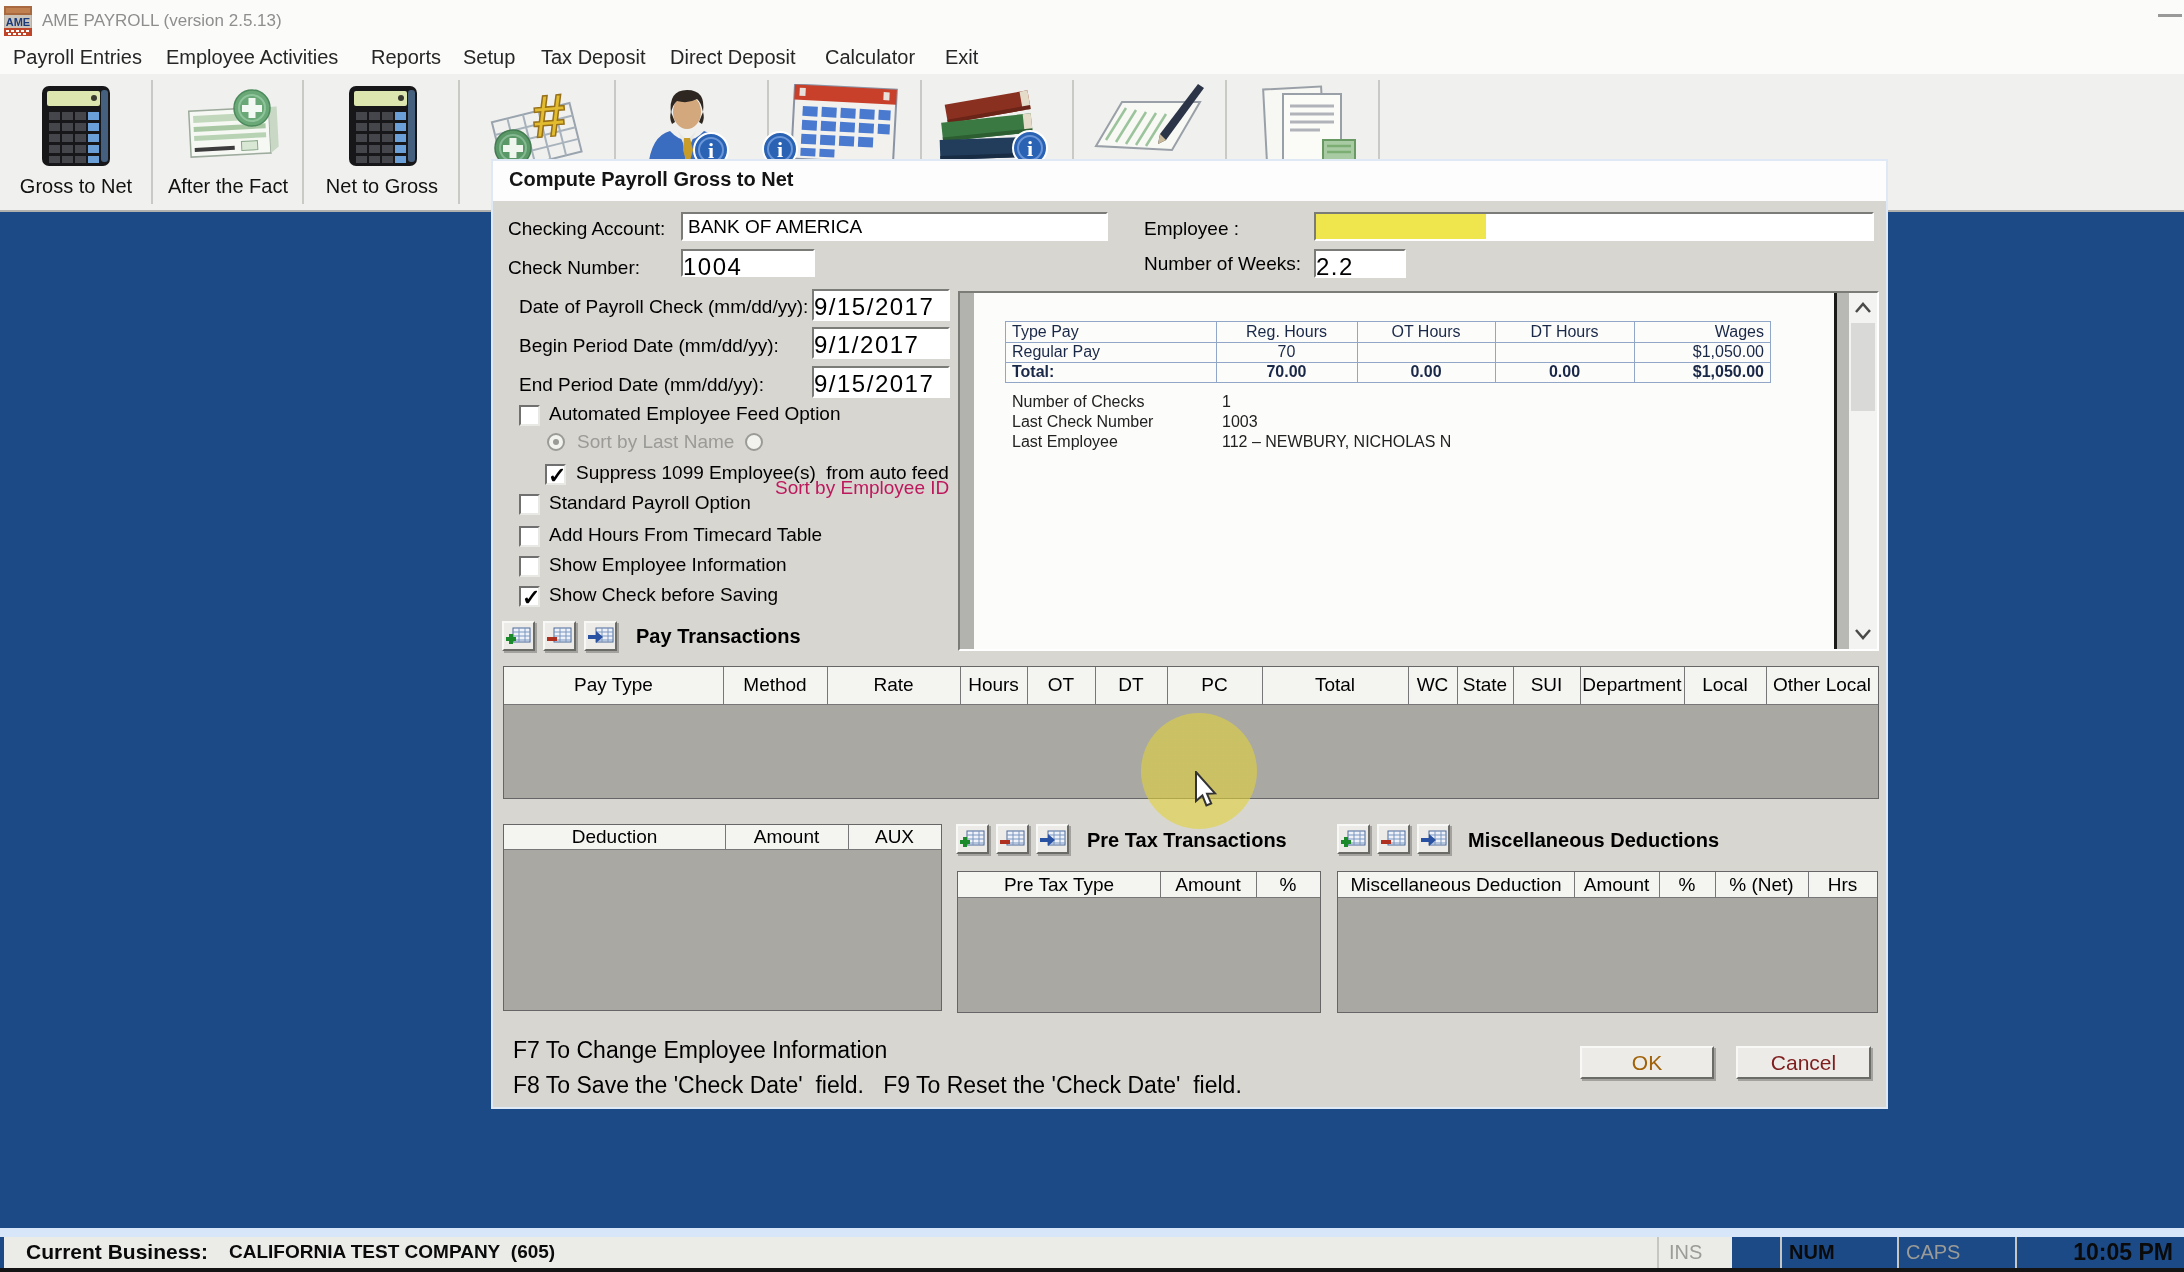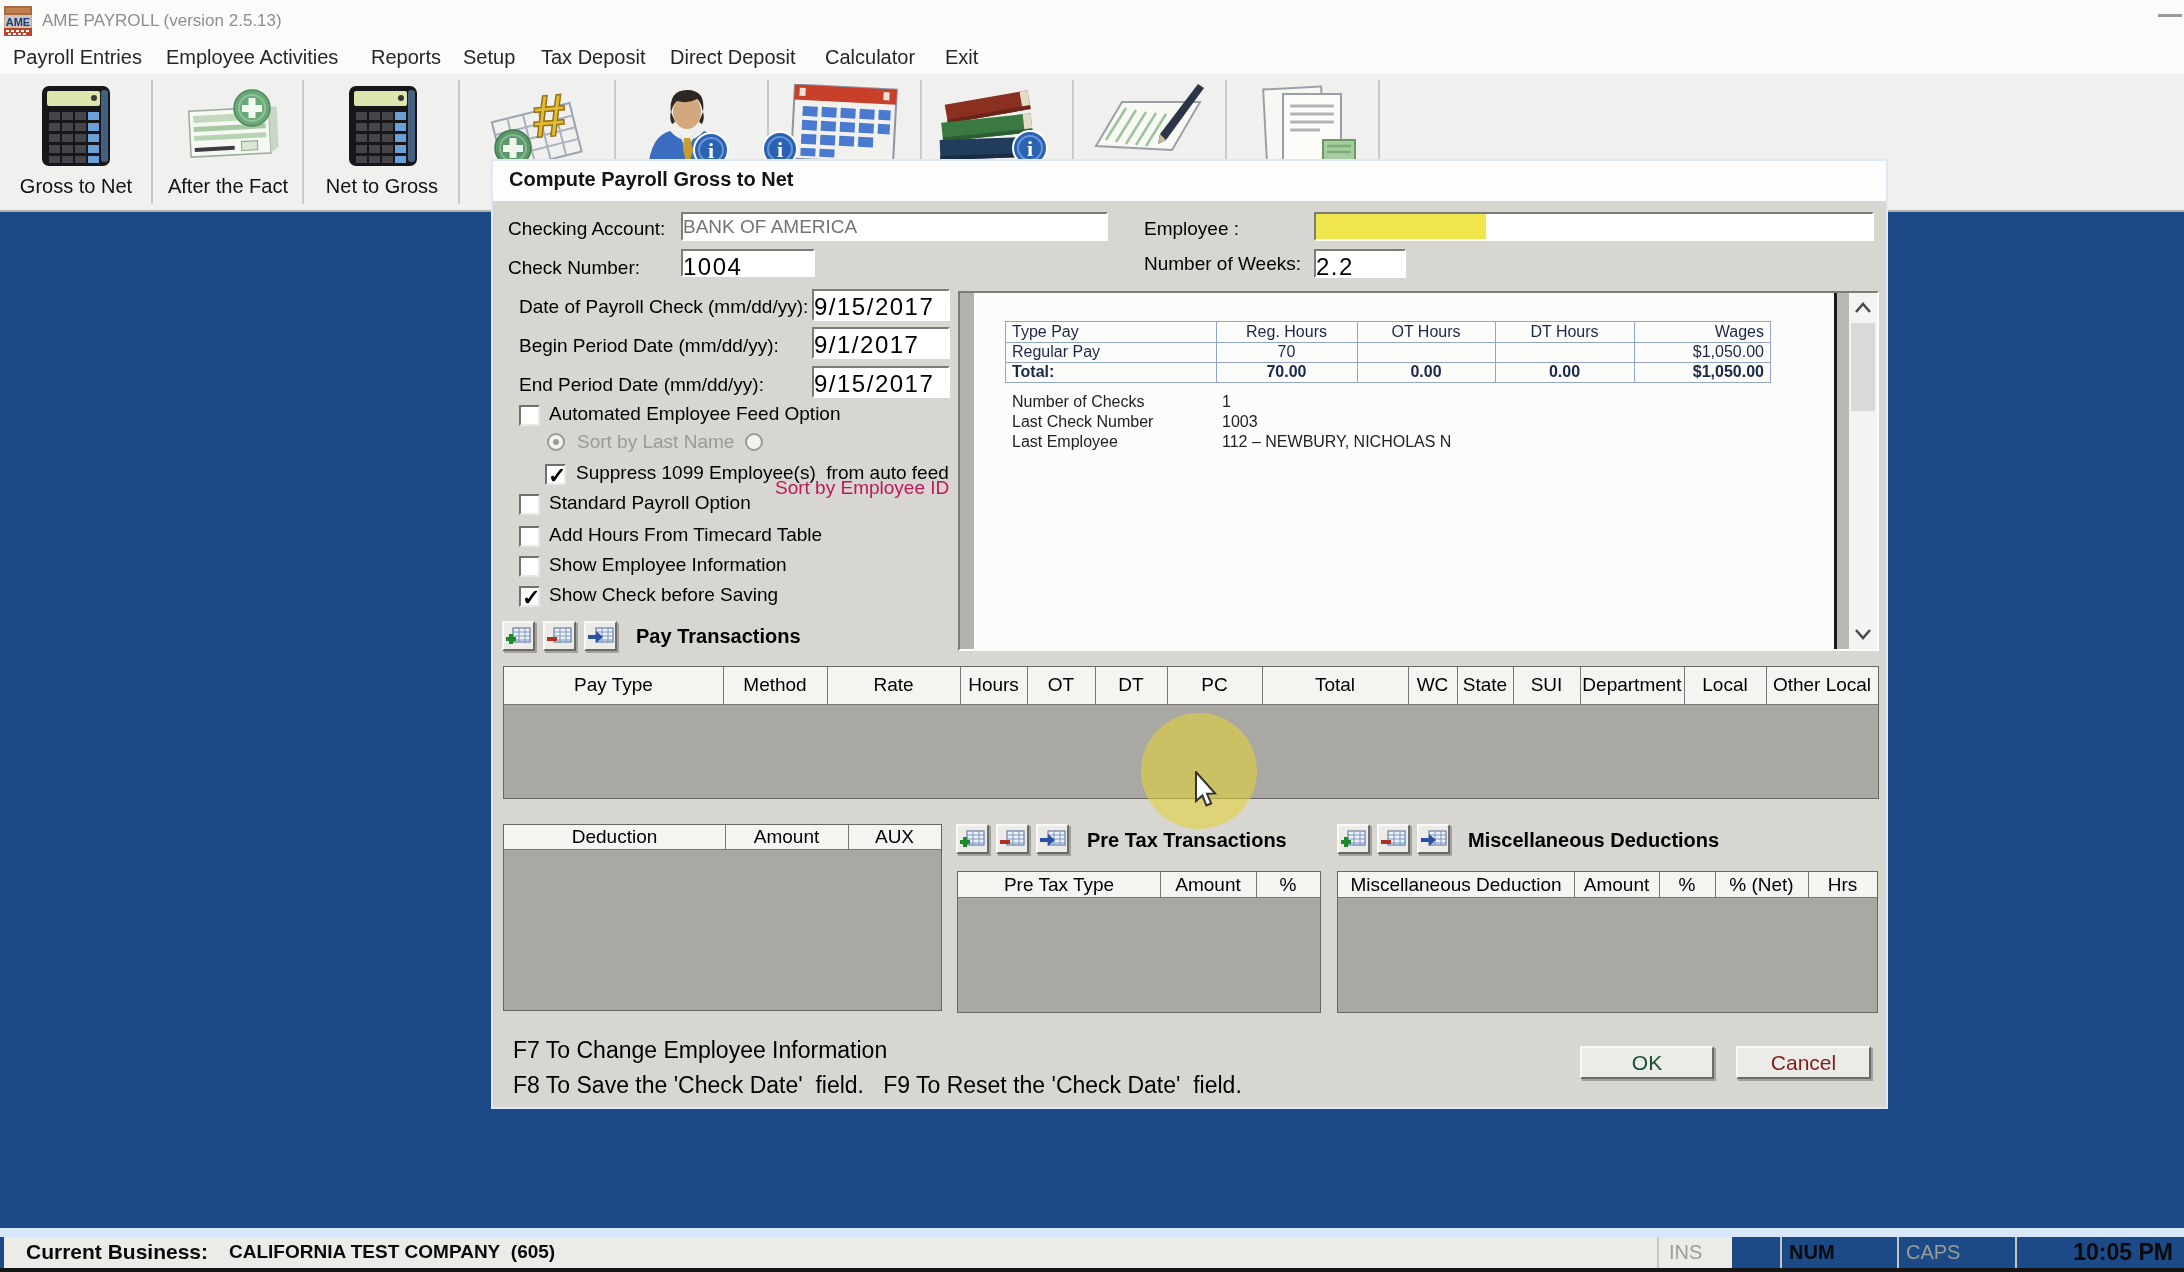--- a/index.html
+++ b/index.html
@@ -1,21 +1,21 @@
 <!DOCTYPE html>
 <html><head>
 <meta charset="utf-8">
 <style>
 html,body{margin:0;padding:0;}
 *{-webkit-font-smoothing:antialiased;}
 #app{position:relative;width:2184px;height:1272px;overflow:hidden;background:#1c4a86;font-family:"Liberation Sans",sans-serif;}
 .abs{position:absolute;}
 .lb{position:absolute;font-size:19px;line-height:24px;color:#000;white-space:nowrap;}
 .fld{position:absolute;background:#fff;border:2px solid;border-color:#7b7b77 #ffffff #ffffff #7b7b77;}
-.fv{font-size:19px;line-height:25px;color:#737373;white-space:nowrap;display:block;}
+.fv{font-size:19px;line-height:25px;color:#000000;white-space:nowrap;padding-left:5px;display:block;}
 .fvn{font-size:24px;line-height:31px;letter-spacing:1.5px;color:#000;white-space:nowrap;display:block;}
 .cb{position:absolute;width:17px;height:17px;background:#fff;border:2px solid;border-color:#707070 #e8e8e4 #e8e8e4 #707070;}
 .gray{background:#a9a8a3;}
 .hdrcell{position:absolute;top:0;font-size:19px;color:#000;text-align:center;white-space:nowrap;}
 .sep{position:absolute;top:0;width:1px;background:#777;}
 .b3d{position:absolute;background:#ecebe7;border-top:2px solid #f8f8f6;border-left:2px solid #f8f8f6;border-right:2px solid #6a6a66;border-bottom:2px solid #6a6a66;box-shadow:2px 2px 0 rgba(100,100,95,0.45);}
 </style>
 </head>
 <body>
 <div id="app">
@@ -474,17 +474,17 @@
     <div class="sep" style="left:470px;height:26px;"></div>
     <div class="hdrcell" style="left:0;top:2px;width:236px;">Miscellaneous Deduction</div>
     <div class="hdrcell" style="left:236px;top:2px;width:85px;">Amount</div>
     <div class="hdrcell" style="left:321px;top:2px;width:56px;">%</div>
     <div class="hdrcell" style="left:377px;top:2px;width:93px;">% (Net)</div>
     <div class="hdrcell" style="left:470px;top:2px;width:69px;">Hrs</div>
   </div>
 
   <div class="abs" style="left:20px;top:876px;font-size:23px;color:#000;">F7 To Change Employee Information</div>
   <div class="abs" style="left:20px;top:911px;font-size:23px;color:#000;">F8 To Save the 'Check Date'&nbsp; field.&nbsp;&nbsp; F9 To Reset the 'Check Date'&nbsp; field.</div>
-  <div class="b3d" style="left:1087px;top:885px;width:130px;height:29px;text-align:center;font-size:21px;color:#14532d;line-height:29px;">OK</div>
+  <div class="b3d" style="left:1087px;top:885px;width:130px;height:29px;text-align:center;font-size:21px;color:#a16207;line-height:29px;">OK</div>
   <div class="b3d" style="left:1243px;top:885px;width:131px;height:29px;text-align:center;font-size:21px;color:#7f1d1d;line-height:29px;">Cancel</div>
 </div>
 
 </div>
 
 </body></html>

